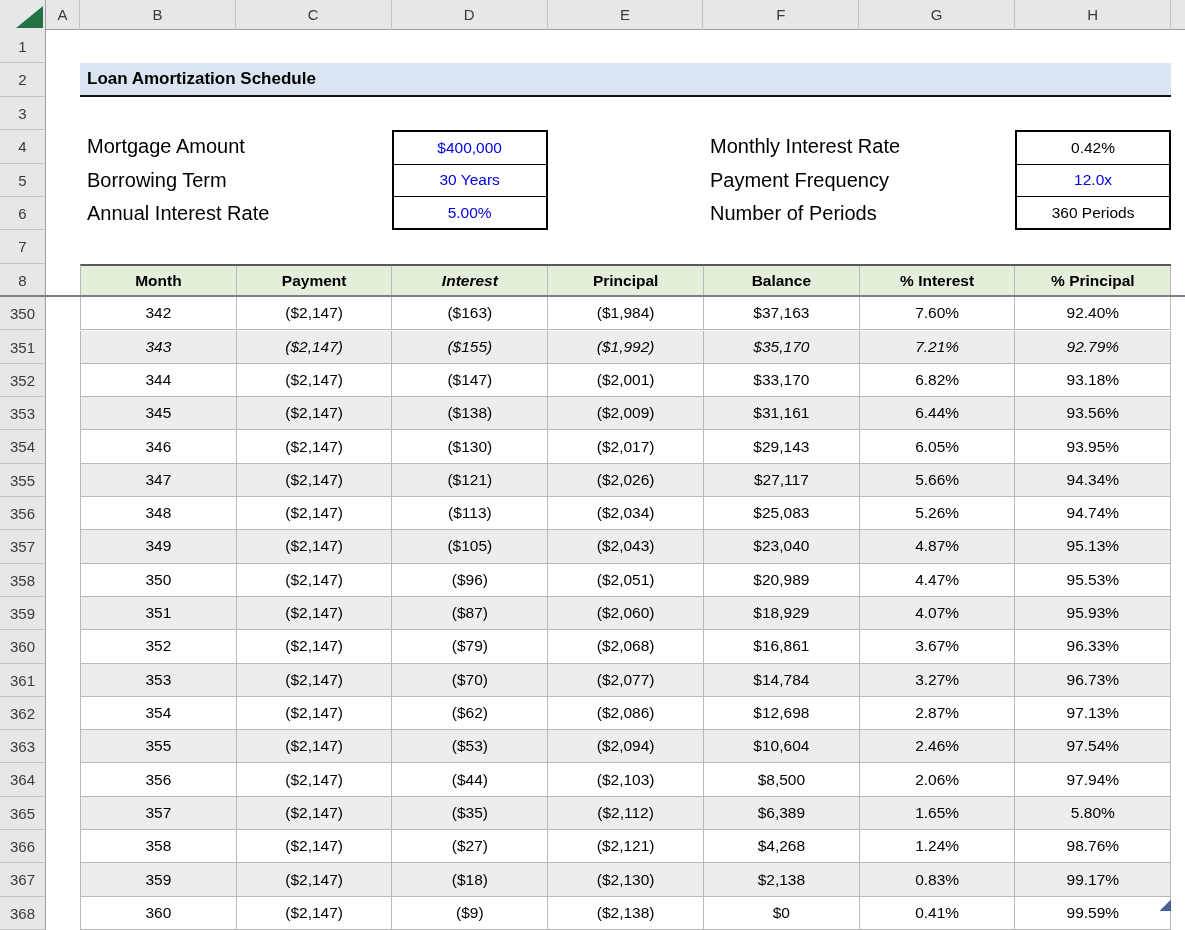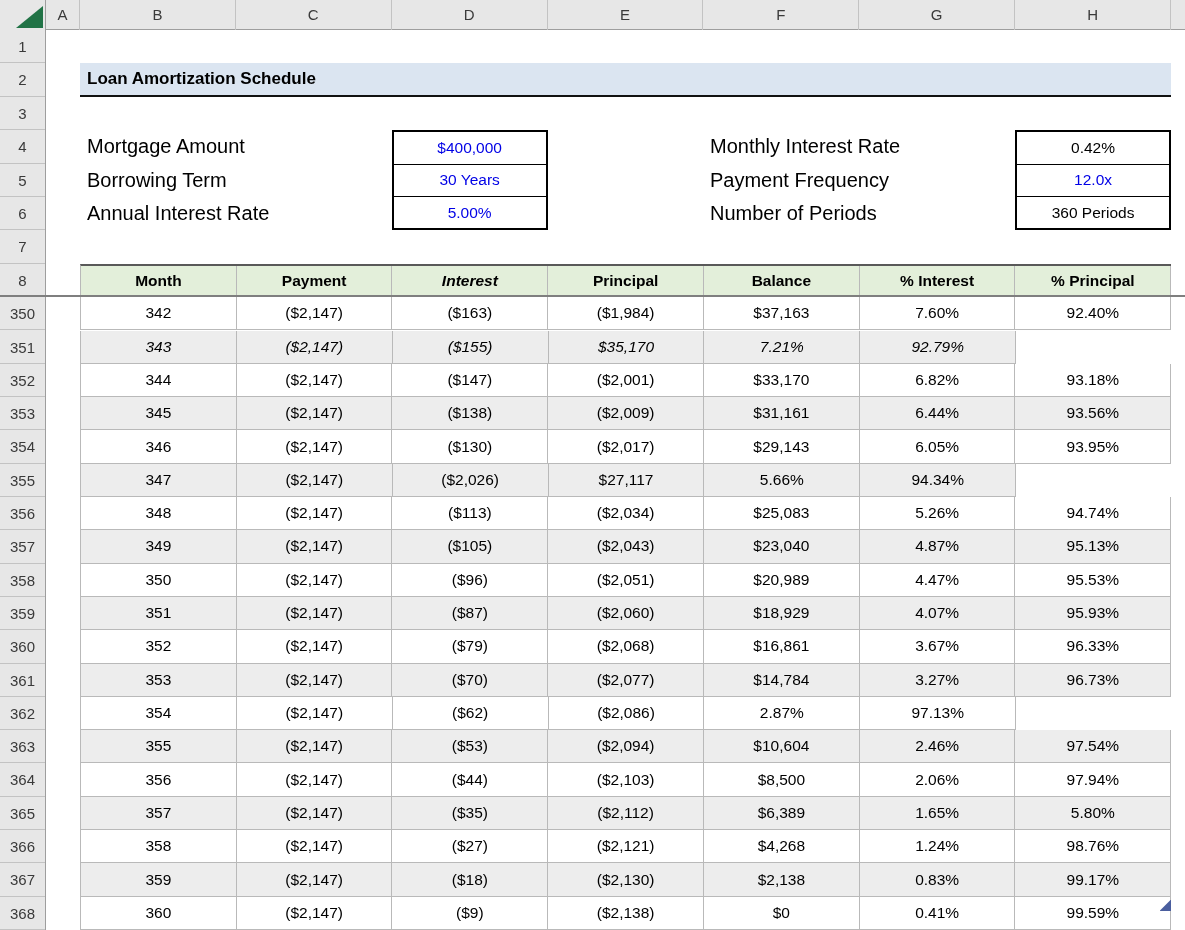--- a/index.html
+++ b/index.html
@@ -151,20 +151,21 @@
         <div class="td-cell" style="width: 155.86px;">($163)</div>
         <div class="td-cell" style="width: 155.86px;">($1,984)</div>
         <div class="td-cell" style="width: 155.86px;">$37,163</div>
         <div class="td-cell" style="width: 155.85px;">7.60%</div>
         <div class="td-cell" style="width: 155.86px;">92.40%</div>
       </div>
       <div class="trow banded" style="top: 330.505px; height: 33.305px; font-style: italic;">
         <div class="td-cell" style="width: 155.86px;">343</div>
         <div class="td-cell" style="width: 155.85px;">($2,147)</div>
         <div class="td-cell" style="width: 155.86px;">($155)</div>
+        <div class="td-cell" style="width: 155.86px;">($1,992)</div>
         <div class="td-cell" style="width: 155.86px;">$35,170</div>
         <div class="td-cell" style="width: 155.85px;">7.21%</div>
         <div class="td-cell" style="width: 155.86px;">92.79%</div>
       </div>
       <div class="trow" style="top: 363.81px; height: 33.305px;">
         <div class="td-cell" style="width: 155.86px;">344</div>
         <div class="td-cell" style="width: 155.85px;">($2,147)</div>
         <div class="td-cell" style="width: 155.86px;">($147)</div>
         <div class="td-cell" style="width: 155.86px;">($2,001)</div>
         <div class="td-cell" style="width: 155.86px;">$33,170</div>
@@ -185,20 +186,21 @@
         <div class="td-cell" style="width: 155.85px;">($2,147)</div>
         <div class="td-cell" style="width: 155.86px;">($130)</div>
         <div class="td-cell" style="width: 155.86px;">($2,017)</div>
         <div class="td-cell" style="width: 155.86px;">$29,143</div>
         <div class="td-cell" style="width: 155.85px;">6.05%</div>
         <div class="td-cell" style="width: 155.86px;">93.95%</div>
       </div>
       <div class="trow banded" style="top: 463.725px; height: 33.305px;">
         <div class="td-cell" style="width: 155.86px;">347</div>
         <div class="td-cell" style="width: 155.85px;">($2,147)</div>
+        <div class="td-cell" style="width: 155.86px;">($121)</div>
         <div class="td-cell" style="width: 155.86px;">($2,026)</div>
         <div class="td-cell" style="width: 155.86px;">$27,117</div>
         <div class="td-cell" style="width: 155.85px;">5.66%</div>
         <div class="td-cell" style="width: 155.86px;">94.34%</div>
       </div>
       <div class="trow" style="top: 497.03px; height: 33.305px;">
         <div class="td-cell" style="width: 155.86px;">348</div>
         <div class="td-cell" style="width: 155.85px;">($2,147)</div>
         <div class="td-cell" style="width: 155.86px;">($113)</div>
         <div class="td-cell" style="width: 155.86px;">($2,034)</div>
@@ -249,20 +251,21 @@
         <div class="td-cell" style="width: 155.86px;">($2,077)</div>
         <div class="td-cell" style="width: 155.86px;">$14,784</div>
         <div class="td-cell" style="width: 155.85px;">3.27%</div>
         <div class="td-cell" style="width: 155.86px;">96.73%</div>
       </div>
       <div class="trow" style="top: 696.86px; height: 33.305px;">
         <div class="td-cell" style="width: 155.86px;">354</div>
         <div class="td-cell" style="width: 155.85px;">($2,147)</div>
         <div class="td-cell" style="width: 155.86px;">($62)</div>
         <div class="td-cell" style="width: 155.86px;">($2,086)</div>
+        <div class="td-cell" style="width: 155.86px;">$12,698</div>
         <div class="td-cell" style="width: 155.85px;">2.87%</div>
         <div class="td-cell" style="width: 155.86px;">97.13%</div>
       </div>
       <div class="trow banded" style="top: 730.165px; height: 33.305px;">
         <div class="td-cell" style="width: 155.86px;">355</div>
         <div class="td-cell" style="width: 155.85px;">($2,147)</div>
         <div class="td-cell" style="width: 155.86px;">($53)</div>
         <div class="td-cell" style="width: 155.86px;">($2,094)</div>
         <div class="td-cell" style="width: 155.86px;">$10,604</div>
         <div class="td-cell" style="width: 155.85px;">2.46%</div>

